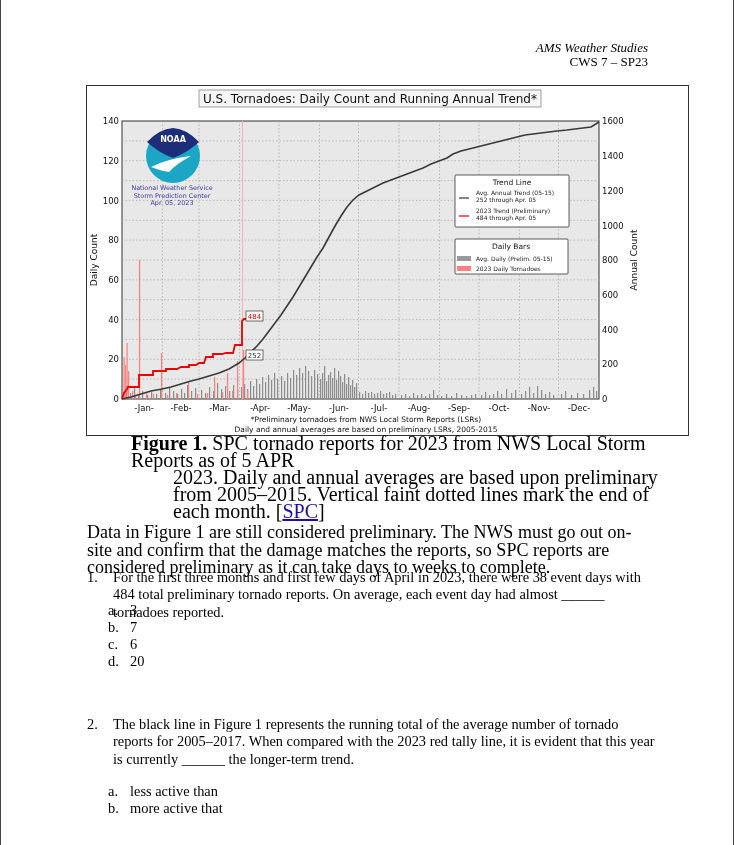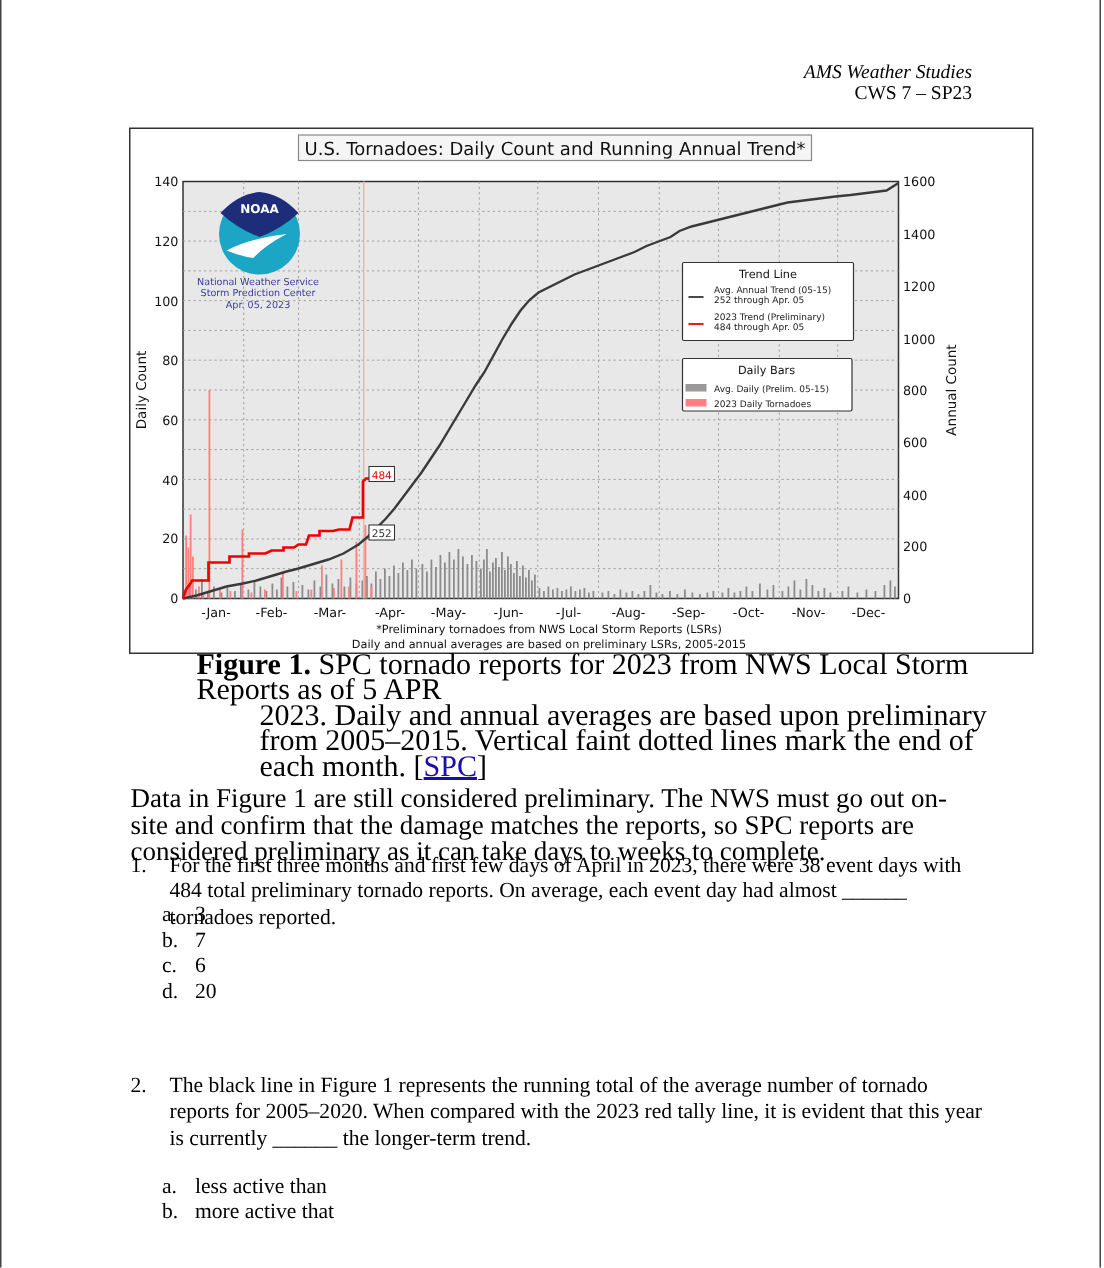--- a/index.html
+++ b/index.html
@@ -331,18 +331,18 @@
 </div>
 <div class="opts" style="top:602px;">
   <div><span class="l">a.</span><span>3</span></div>
   <div><span class="l">b.</span><span>7</span></div>
   <div><span class="l">c.</span><span>6</span></div>
   <div><span class="l">d.</span><span>20</span></div>
 </div>
 
 <div class="q" style="top:716px;">
   <span class="num">2.</span>
-  <span class="txt">The black line in Figure 1 represents the running total of the average number of tornado reports for 2005–2020. When compared with the 2023 red tally line, it is evident that this year is currently ______ the longer-term trend.</span>
+  <span class="txt">The black line in Figure 1 represents the running total of the average number of tornado reports for 2005–2017. When compared with the 2023 red tally line, it is evident that this year is currently ______ the longer-term trend.</span>
 </div>
 <div class="opts" style="top:783px;">
   <div><span class="l">a.</span><span>less active than</span></div>
   <div><span class="l">b.</span><span>more active that</span></div>
 </div>
 
 </body></html>

